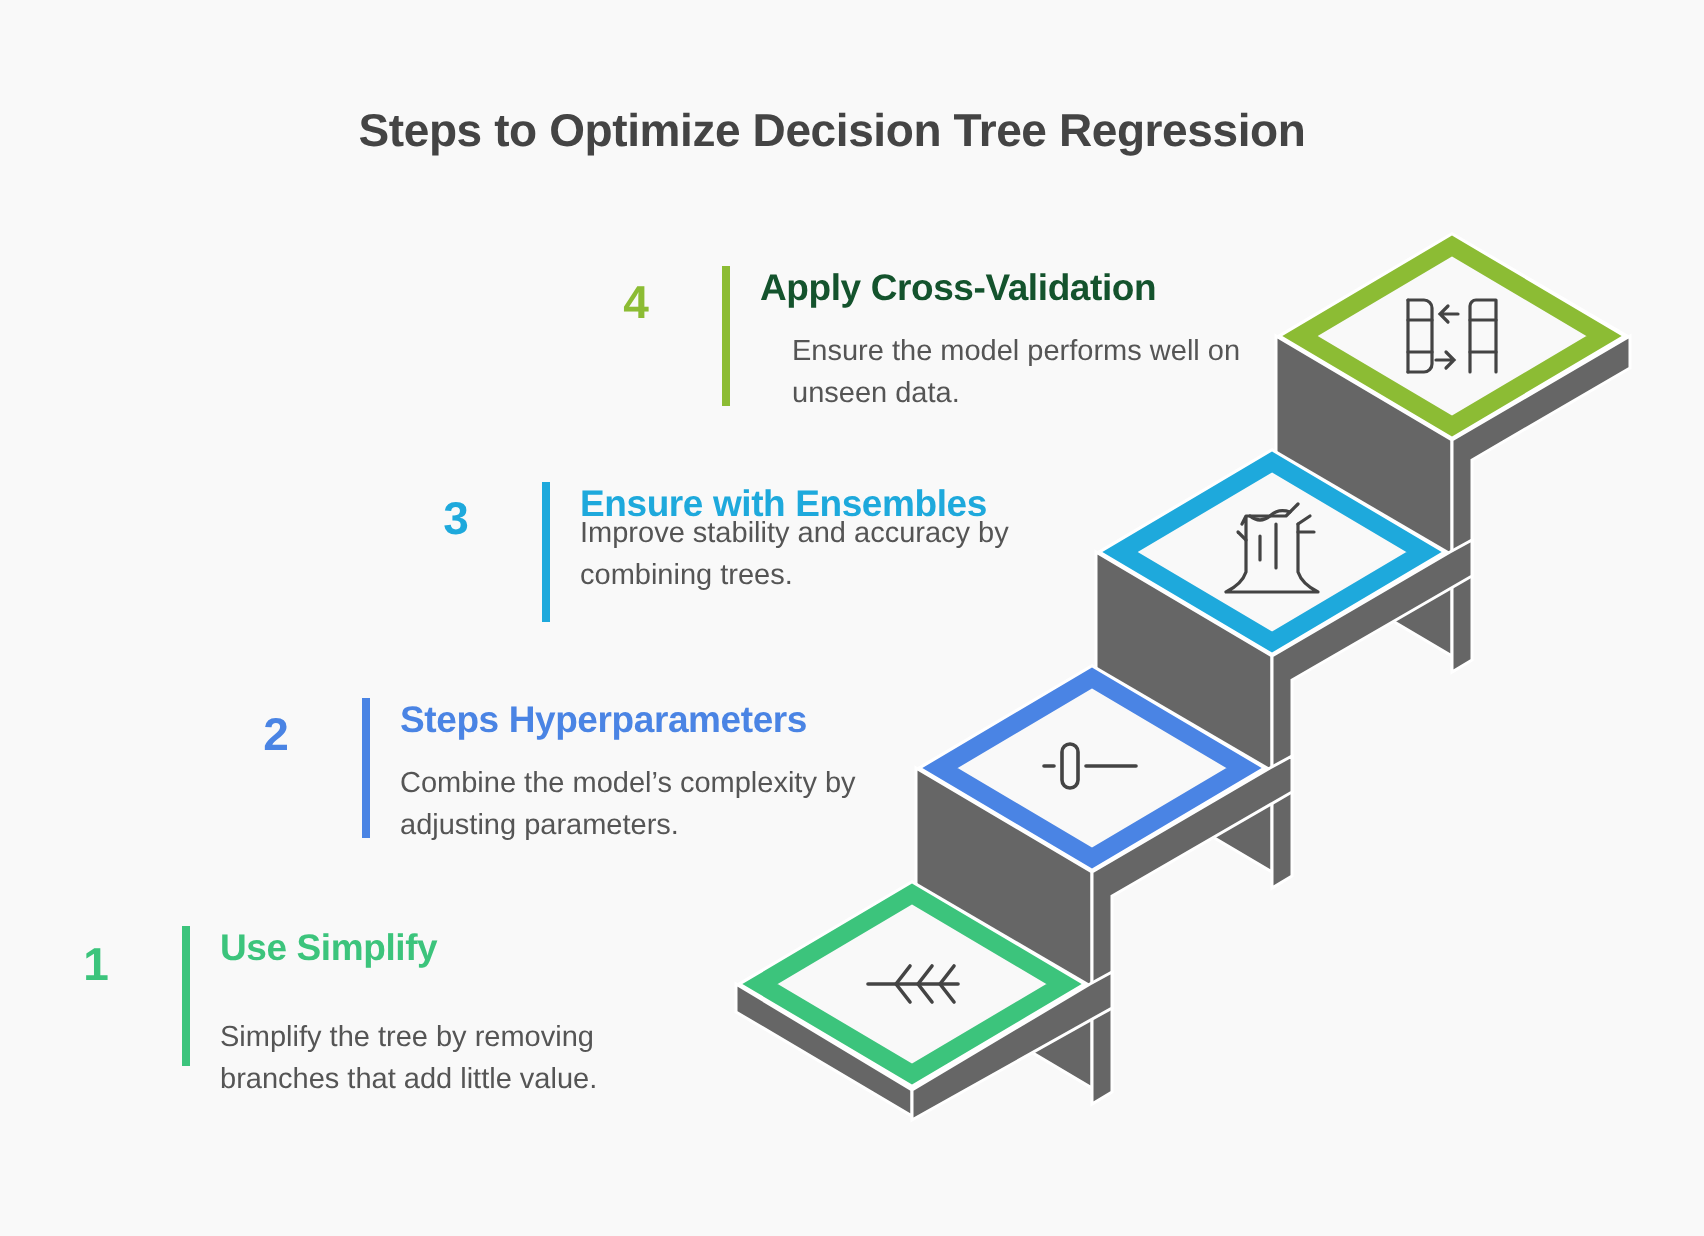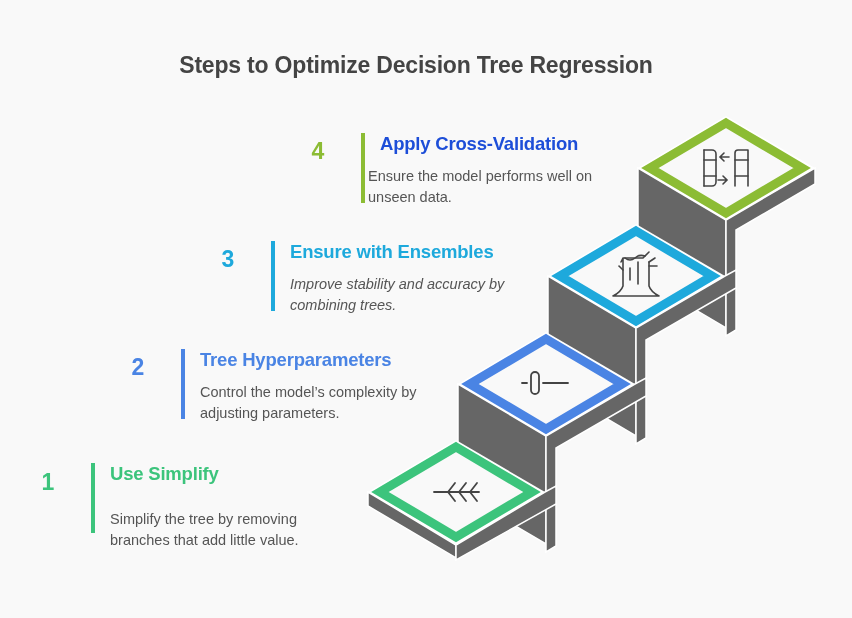--- a/index.html
+++ b/index.html
@@ -57,32 +57,32 @@
       top: 0;
     }
   </style>
 </head>
 <body>
 
 <div class="title">Steps to Optimize Decision Tree Regression</div>
 
 <div class="step-num" style="left:303px; top:138px; color:#8cbc34;">4</div>
 <div class="step-bar" style="left:361px; top:133px; background:#8cbc34;"></div>
-<div class="step-heading" style="left:380px; top:133px; color:#1d4ed8;">Apply Cross-Validation</div>
-<div class="step-desc" style="left:368px; top:166px;">Ensure the model performs well on unseen data.</div>
+<div class="step-heading" style="left:380px; top:133px; color:#14532d;">Apply Cross-Validation</div>
+<div class="step-desc" style="left:396px; top:166px;">Ensure the model performs well on unseen data.</div>
 
 <div class="step-num" style="left:213px; top:246px; color:#1ea9dc;">3</div>
 <div class="step-bar" style="left:271px; top:241px; background:#1ea9dc;"></div>
 <div class="step-heading" style="left:290px; top:241px; color:#1ea9dc;">Ensure with Ensembles</div>
-<div class="step-desc" style="left:290px; top:274px;font-style:italic;">Improve stability and accuracy by combining trees.</div>
+<div class="step-desc" style="left:290px; top:257px;">Improve stability and accuracy by combining trees.</div>
 
 <div class="step-num" style="left:123px; top:354px; color:#4a84e4;">2</div>
 <div class="step-bar" style="left:181px; top:349px; background:#4a84e4;"></div>
-<div class="step-heading" style="left:200px; top:349px; color:#4a84e4;">Tree Hyperparameters</div>
-<div class="step-desc" style="left:200px; top:382px;">Control the model’s complexity by adjusting parameters.</div>
+<div class="step-heading" style="left:200px; top:349px; color:#4a84e4;">Steps Hyperparameters</div>
+<div class="step-desc" style="left:200px; top:382px;">Combine the model’s complexity by adjusting parameters.</div>
 
 <div class="step-num" style="left:33px; top:469px; color:#3cc47c;">1</div>
 <div class="step-bar" style="left:91px; top:463px; background:#3cc47c;"></div>
 <div class="step-heading" style="left:110px; top:463px; color:#3cc47c;">Use Simplify</div>
 <div class="step-desc" style="left:110px; top:496px;margin-top:13px;">Simplify the tree by removing branches that add little value.</div>
 
 <svg id="stairs" width="852" height="618" viewBox="0 0 852 618">
 
   <g>
 

